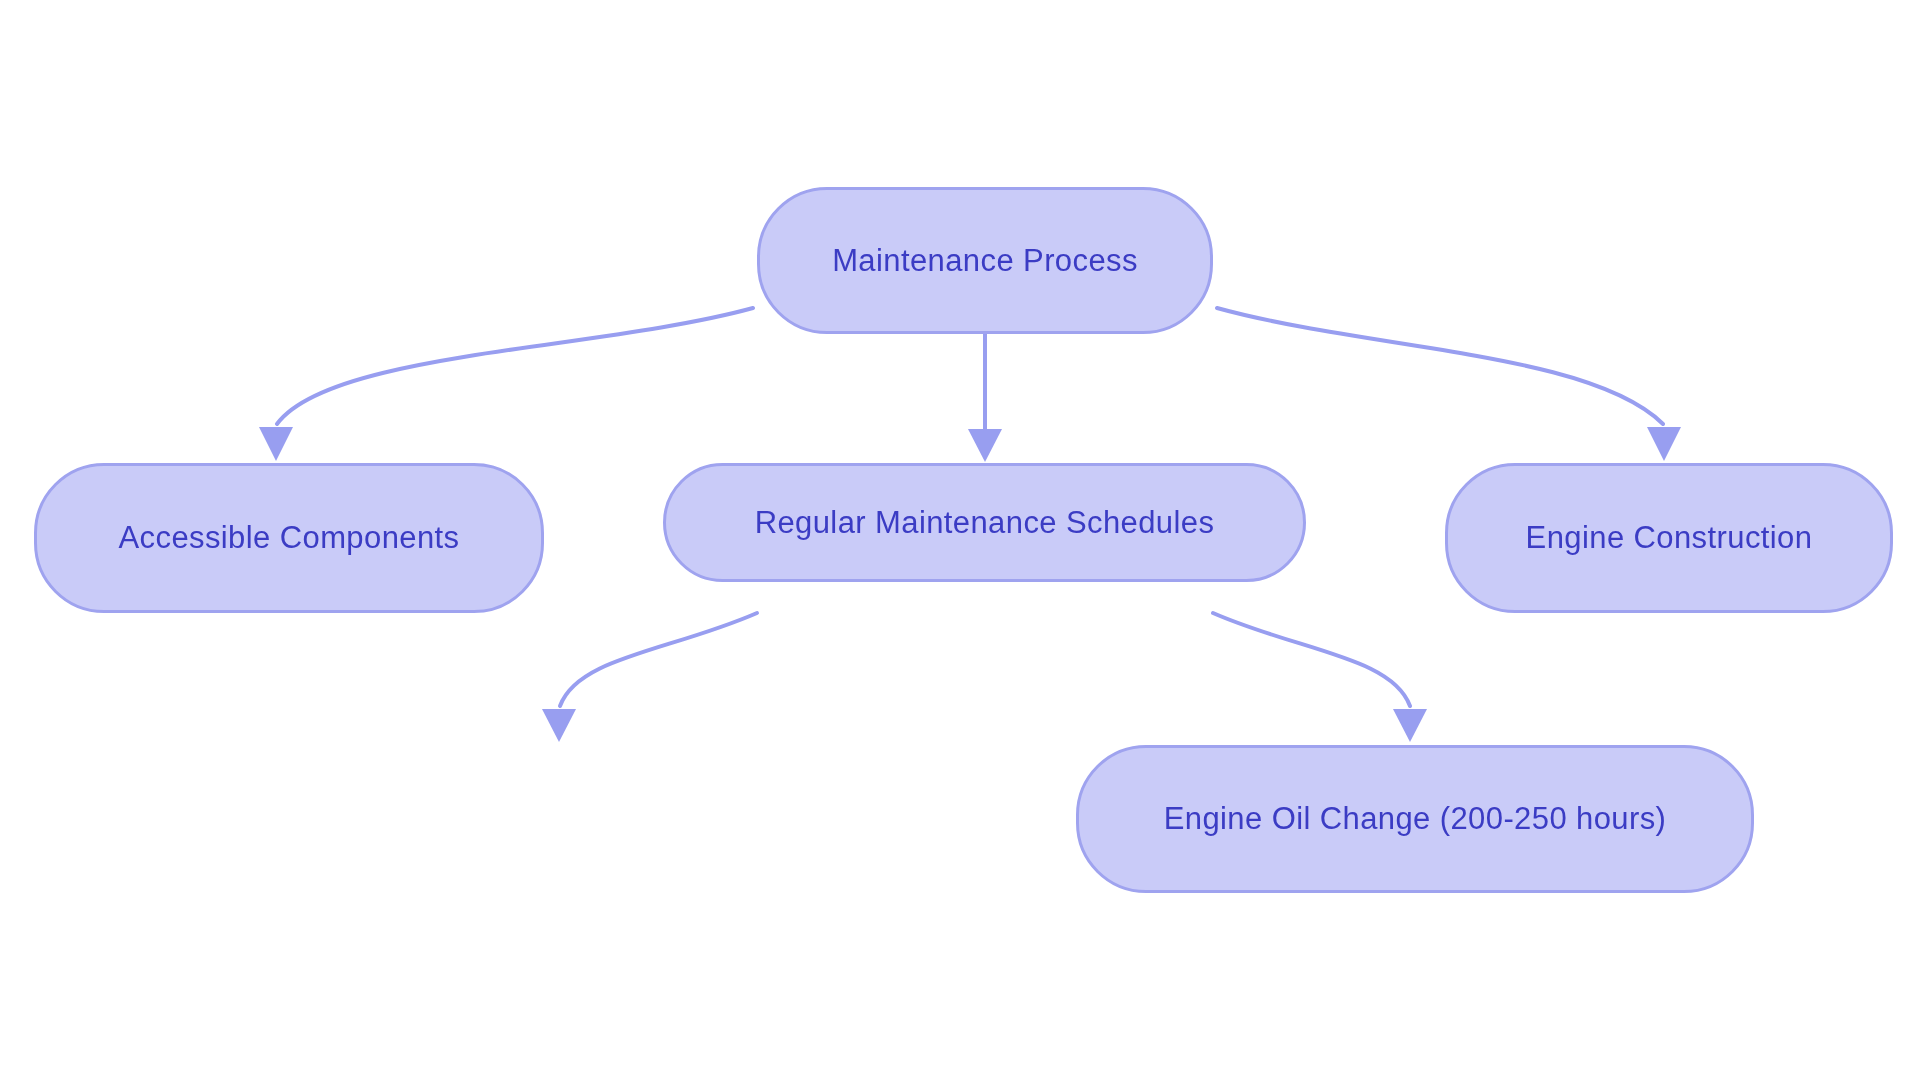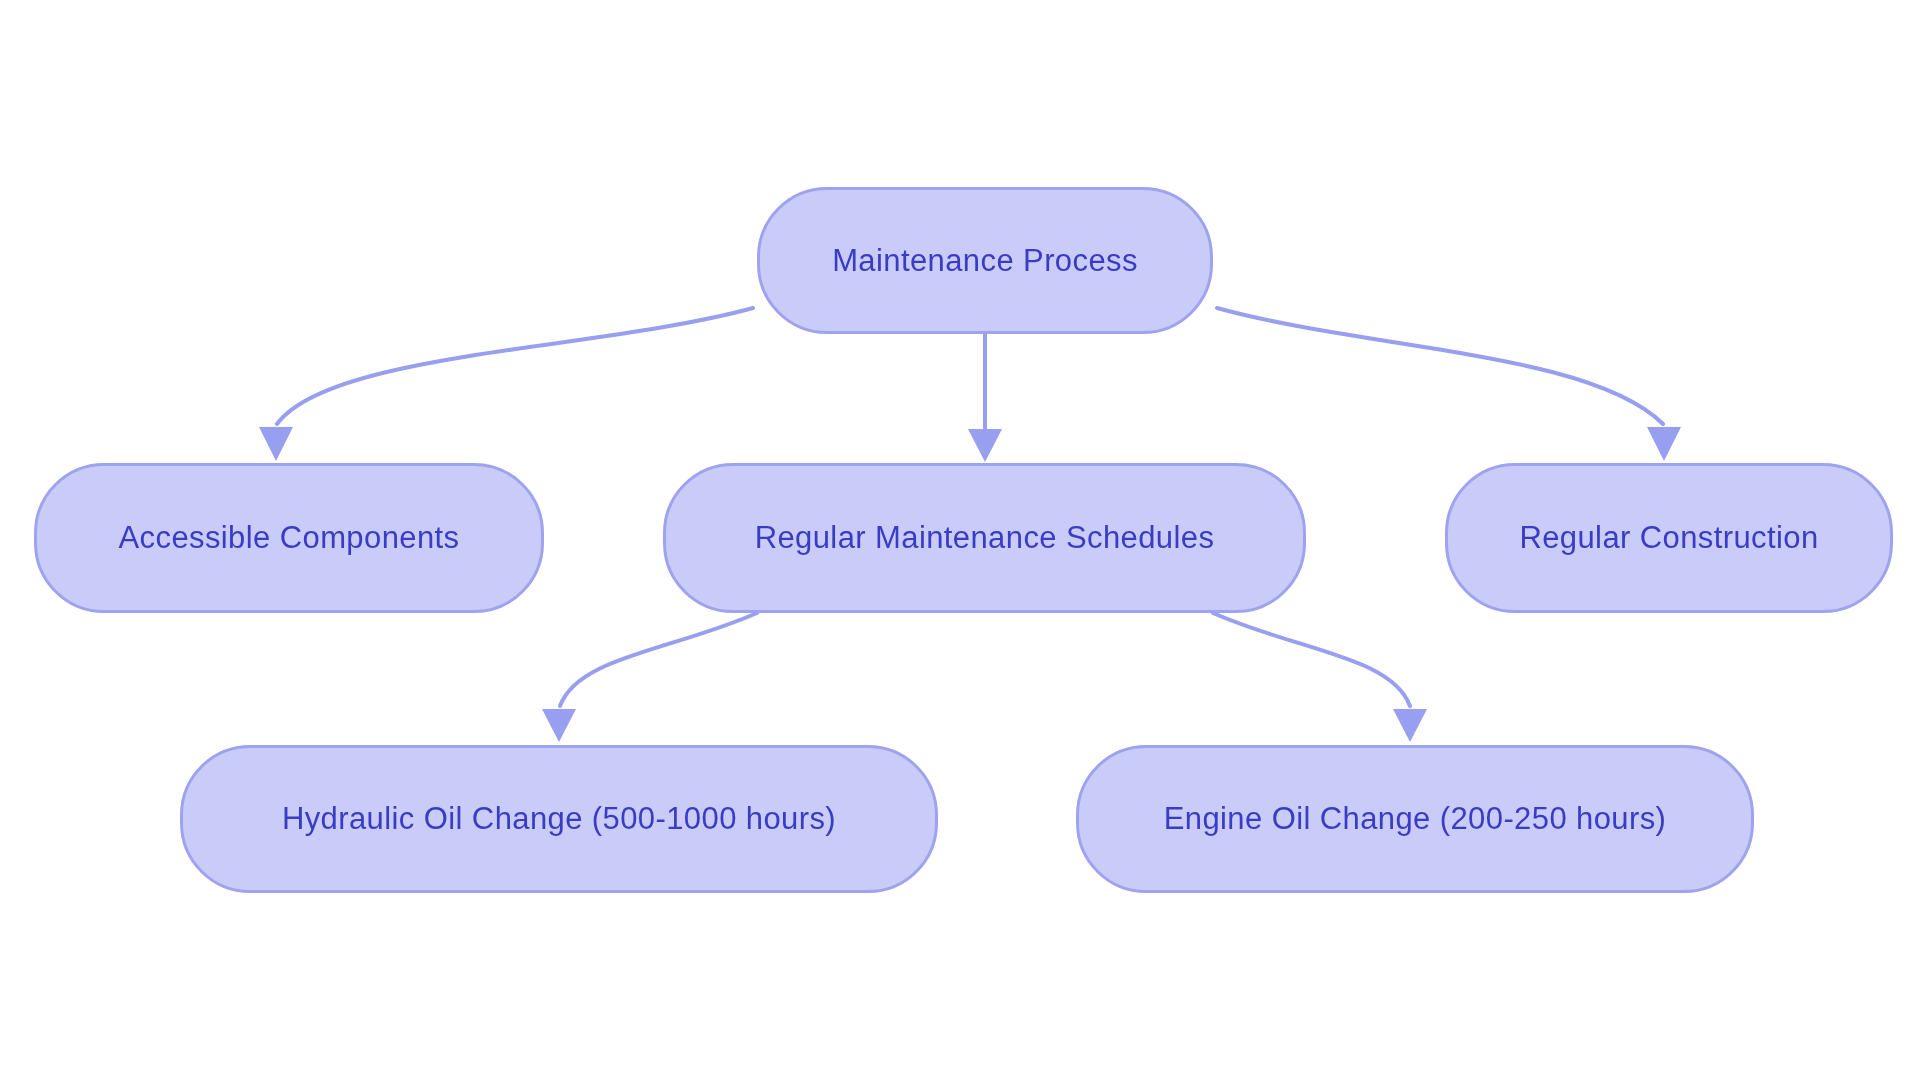--- a/index.html
+++ b/index.html
@@ -46,21 +46,21 @@
     color: var(--node-text, #3b3cc4);
     font-size: 31px;
     font-weight: 400;
     letter-spacing: 0.4px;
     white-space: nowrap;
     padding: 0 24px;
   }
   
   #node-maintenance-process            { left: 757px;  top: 187px; width: 456px; height: 147px; }
   #node-accessible-components          { left: 34px;   top: 463px; width: 510px; height: 150px; }
-  #node-regular-maintenance-schedules  { left: 663px;  top: 463px; width: 643px; height: 150px; justify-content: center; }
+  #node-regular-maintenance-schedules  { left: 663px;  top: 463px; width: 643px; height: 119px; justify-content: center; }
   #node-durable-construction           { left: 1445px; top: 463px; width: 448px; height: 150px; }
   #node-hydraulic-oil-change           { left: 180px;  top: 745px; width: 758px; height: 148px; }
   #node-engine-oil-change              { left: 1076px; top: 745px; width: 678px; height: 148px; }
 </style>
 </head>
 <body>
 
 <div id="canvas">
 
   <svg class="edge-layer" viewBox="0 0 1920 1083" xmlns="http://www.w3.org/2000/svg">
@@ -87,24 +87,21 @@
 
   <div class="node" id="node-accessible-components">
     <span class="node-label">Accessible Components</span>
   </div>
 
   <div class="node" id="node-regular-maintenance-schedules">
     <span class="node-label">Regular Maintenance Schedules</span>
   </div>
 
   <div class="node" id="node-durable-construction">
-    <span class="node-label">Regular Construction</span>
+    <span class="node-label">Engine Construction</span>
   </div>
 
-  <div class="node" id="node-hydraulic-oil-change">
-    <span class="node-label">Hydraulic Oil Change (500-1000 hours)</span>
-  </div>
 
   <div class="node" id="node-engine-oil-change">
     <span class="node-label">Engine Oil Change (200-250 hours)</span>
   </div>
 
 </div>
 
 </body></html>

